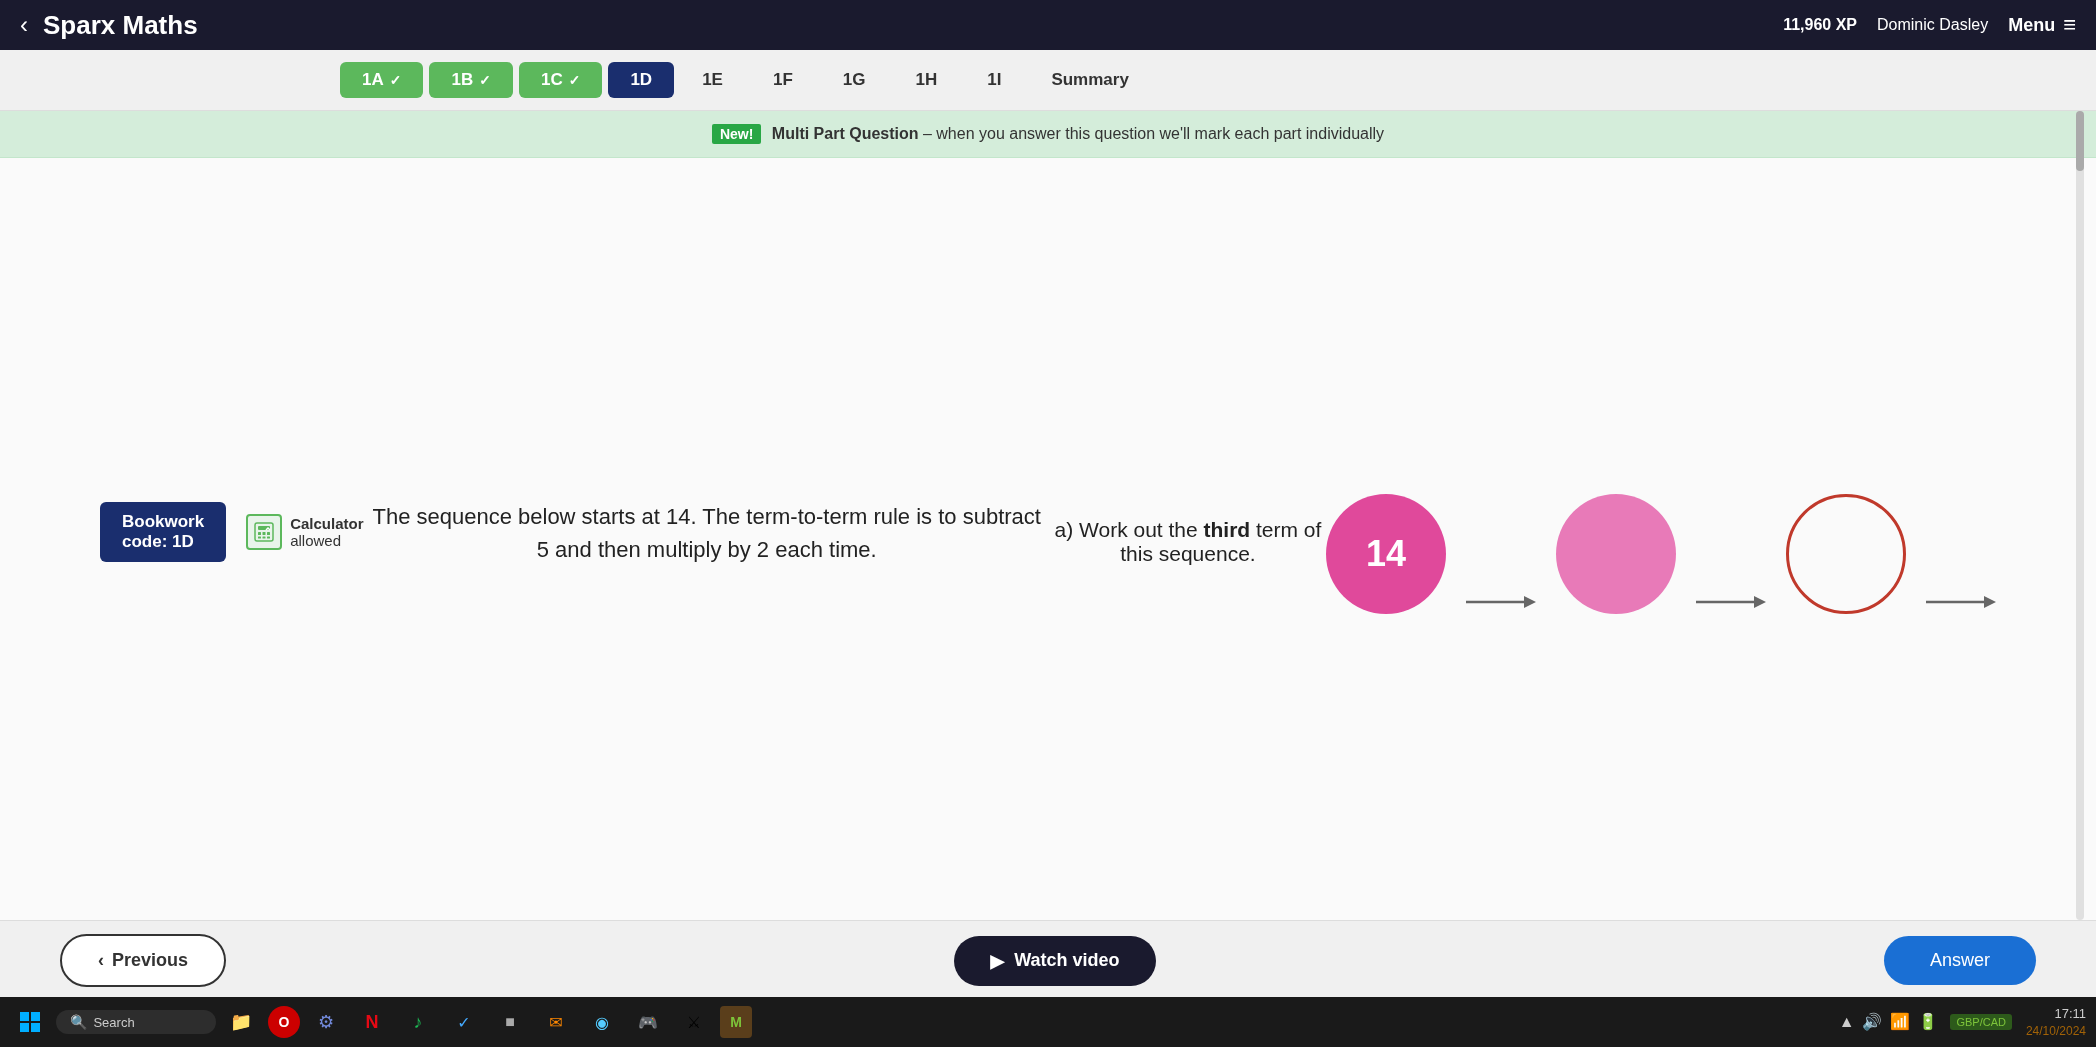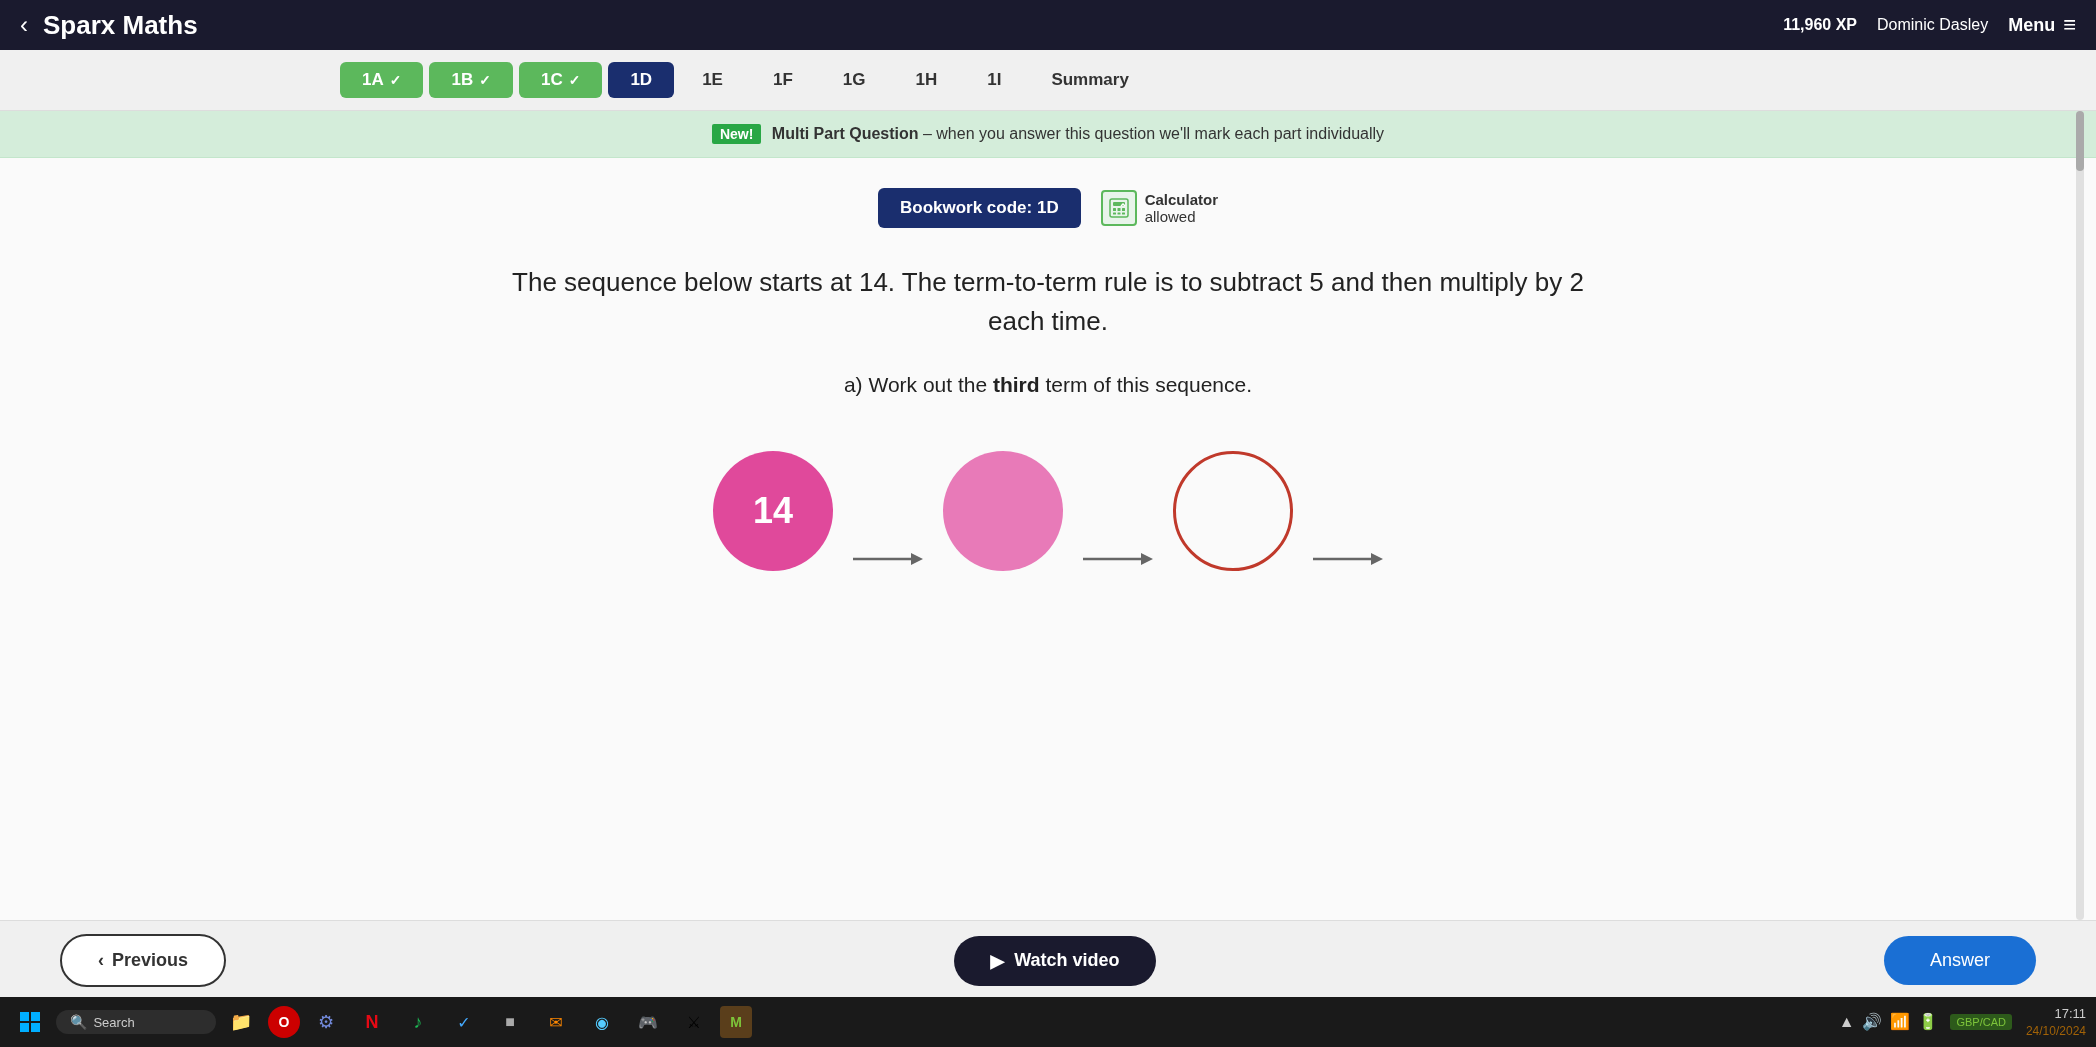--- a/index.html
+++ b/index.html
@@ -120,21 +120,21 @@
       font-weight: bold;
     }
 
     
     .question-area {
       width: 100%;
       flex: 1;
       background: #fafafa;
       padding: 30px 100px 20px 100px;
       display: flex;
-      flex-direction: column;
+      flex-direction: row;
       align-items: center;
       overflow-y: auto;
     }
 
     
     .bookwork-row {
       display: flex;
       align-items: center;
       gap: 20px;
       margin-bottom: 35px;
@@ -162,21 +162,21 @@
       border: 2px solid #5cb85c;
       border-radius: 4px;
       display: flex;
       align-items: center;
       justify-content: center;
       font-size: 18px;
     }
 
     
     .question-text {
-      font-size: 26px;
+      font-size: 22px;
       color: #222;
       text-align: center;
       line-height: 1.5;
       margin-bottom: 32px;
       max-width: 1100px;
     }
     .question-part {
       font-size: 21px;
       color: #222;
       text-align: center;

